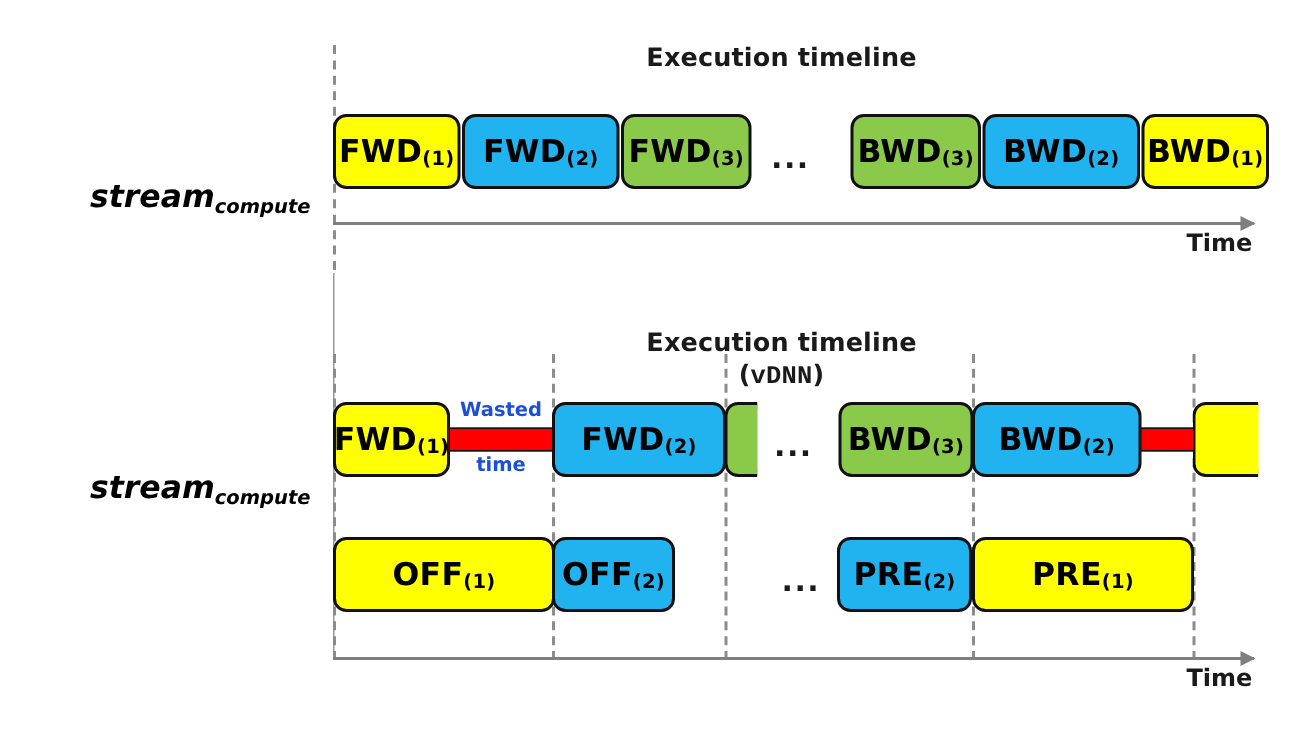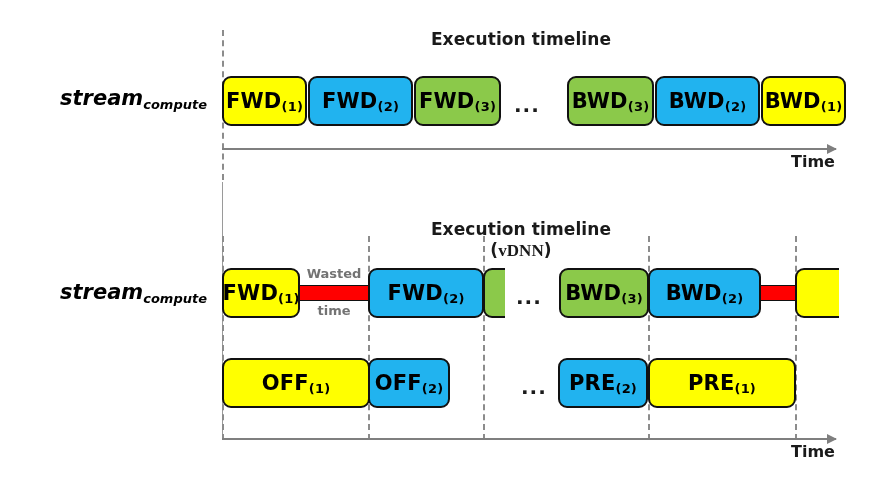--- a/index.html
+++ b/index.html
@@ -9,26 +9,26 @@
     position:relative;overflow:hidden;
   }
   .stage{position:absolute;left:16px;top:0;width:870px;height:388px;}
 
   
   .title{
     position:absolute;text-align:center;font-weight:700;color:#1a1a1a;
     font-size:17px;line-height:21px;letter-spacing:.1px;white-space:pre-line;
   }
   .title .sub{display:block;}
-  .mono{font-family:Liberation Serif, serif;font-weight:700;}
+  .mono{font-family:Liberation Mono, monospace;font-weight:700;}
 
   
   .streamlabel{
     position:absolute;font-style:italic;font-weight:700;color:#000;
-    font-size:21px;white-space:nowrap;
+    font-size:21px;white-space:nowrap;margin-top:33px;
   }
   .streamlabel sub{font-size:13px;font-style:italic;font-weight:700;vertical-align:baseline;position:relative;top:4px;}
 
   
   .frame{position:absolute;border:1px solid #9a9a9a;border-top:none;box-sizing:border-box;}
 
   
   .axis{position:absolute;height:2px;background:#7f7f7f;}
   .axis .head{
     position:absolute;right:-1px;top:-4px;width:0;height:0;
@@ -52,21 +52,21 @@
   .blk sub{font-size:13px;vertical-align:baseline;position:relative;top:5px;font-weight:700;}
   .yellow{background:#ffff00;}
   .blue{background:#21b3ef;}
   .green{background:#8bc94a;}
   .clipR{border-top-right-radius:0;border-bottom-right-radius:0;border-right:none;}
   .nolabel{font-size:0;}
 
   
   .redbar{position:absolute;background:#ff0000;border:1.5px solid #111;box-sizing:border-box;}
   .redtxt{
-    position:absolute;color:#737373;font-weight:700;font-size:13px;
+    position:absolute;color:#1d4ed8;font-weight:700;font-size:13px;
     text-align:center;white-space:nowrap;
   }
 
   
   .dots{
     position:absolute;font-size:20px;font-weight:700;color:#1a1a1a;
     letter-spacing:1px;line-height:1;
   }
 </style>
 </head>

